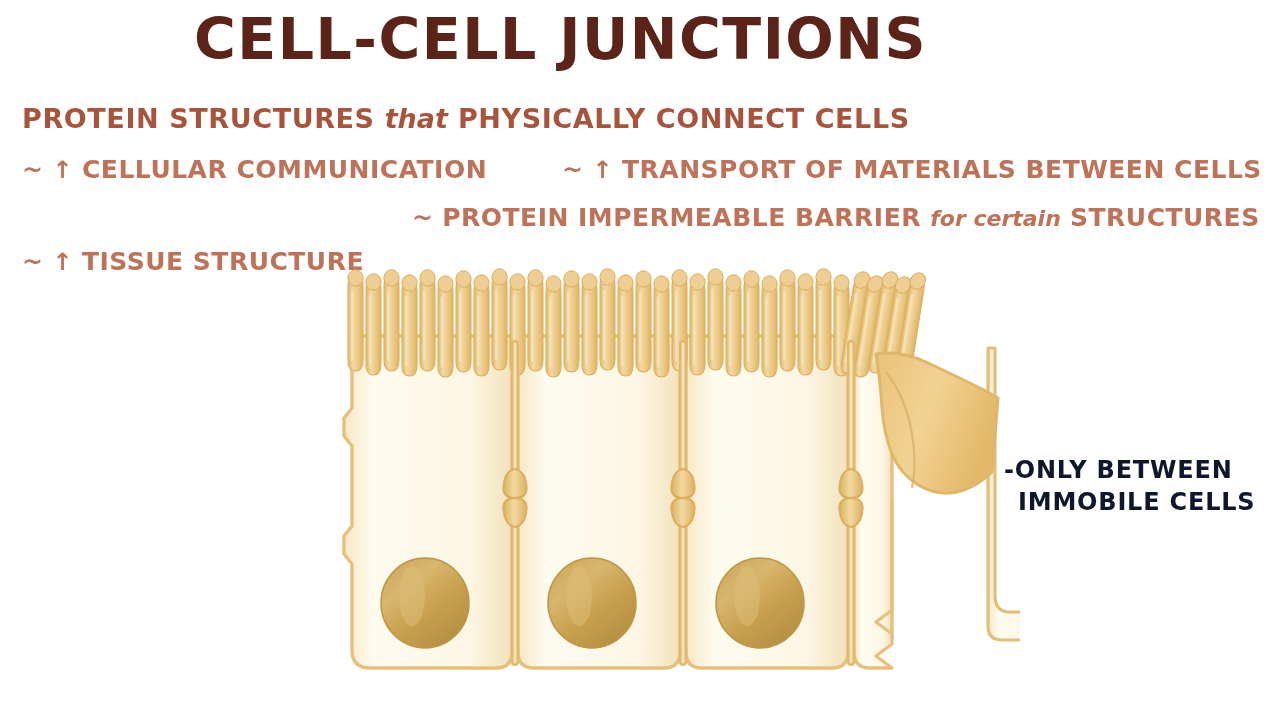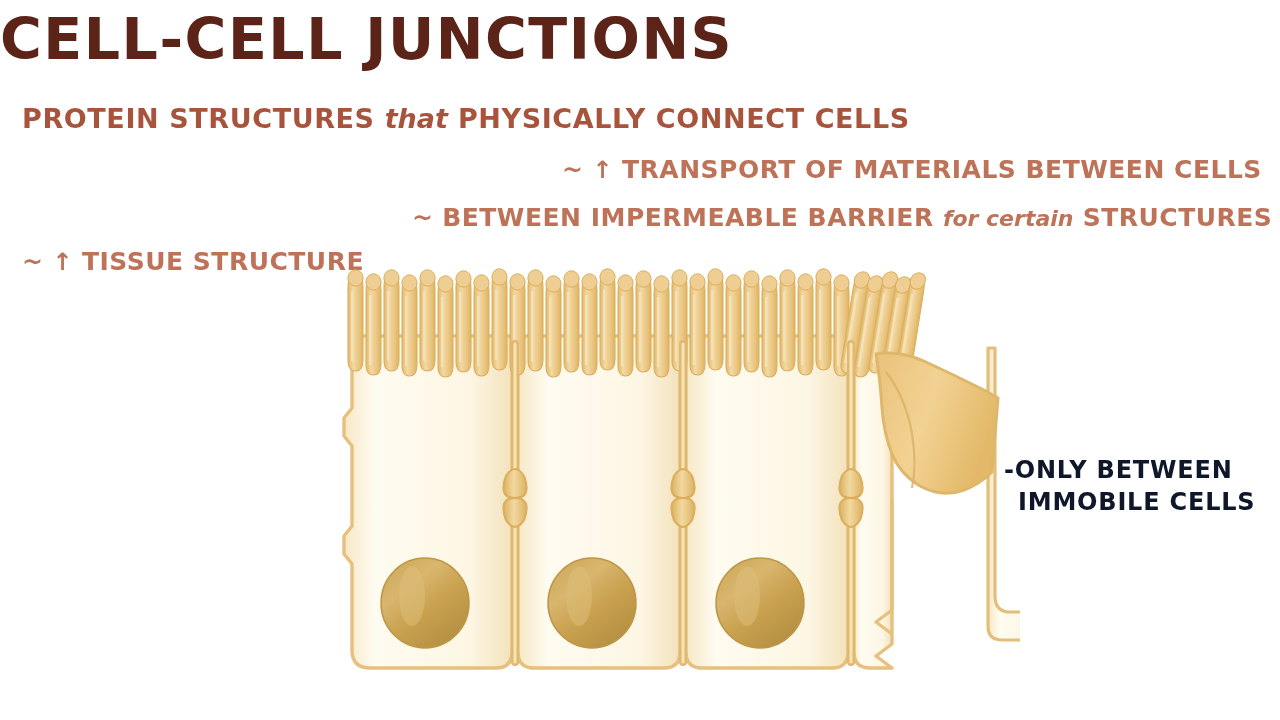--- a/index.html
+++ b/index.html
@@ -22,20 +22,21 @@
     inset: 0;
     background: #ffffff;
   }
 
   
   .title {
     position: absolute;
     top: 10px;
     left: 0;
     width: 1121px;
+    text-align: center;
     font-family: "DejaVu Sans", sans-serif;
     font-size: 57px;
     font-weight: 700;
     letter-spacing: 1.5px;
     color: #5C2318;
     white-space: nowrap;
     line-height: 1.05;
   }
 
   
@@ -110,36 +111,41 @@
 <div id="page-root">
 
   <div class="title">CELL-CELL JUNCTIONS</div>
 
   <div class="subhead">
     <span>PROTEIN STRUCTURES</span>
     <span class="lc">that</span>
     <span>PHYSICALLY CONNECT CELLS</span>
   </div>
 
+  <div class="bullet" id="bullet-communication">
+    <span class="b-tilde">~</span>
+    <span class="b-arrow">↑</span>
+    <span>CELLULAR COMMUNICATION</span>
+  </div>
 
   <div class="bullet" id="bullet-transport">
     <span class="b-tilde">~</span>
     <span class="b-arrow">↑</span>
     <span>TRANSPORT OF MATERIALS BETWEEN CELLS</span>
   </div>
 
   <div class="bullet" id="bullet-tissue">
     <span class="b-tilde">~</span>
     <span class="b-arrow">↑</span>
     <span>TISSUE STRUCTURE</span>
   </div>
 
   <div class="bullet" id="bullet-barrier">
     <span class="b-tilde">~</span>
-    <span>BETWEEN IMPERMEABLE BARRIER</span>
+    <span>PROTEIN IMPERMEABLE BARRIER</span>
     <span class="lc">for certain</span>
     <span>STRUCTURES</span>
   </div>
 
   <div id="diagram">
     <svg width="700" height="450" viewBox="0 0 700 450" xmlns="http://www.w3.org/2000/svg">
       <defs>
         <linearGradient id="cytoGrad" x1="0" y1="0" x2="1" y2="0">
           <stop offset="0%" stop-color="#F7E8C6"></stop>
           <stop offset="18%" stop-color="#FEFBF0"></stop>

